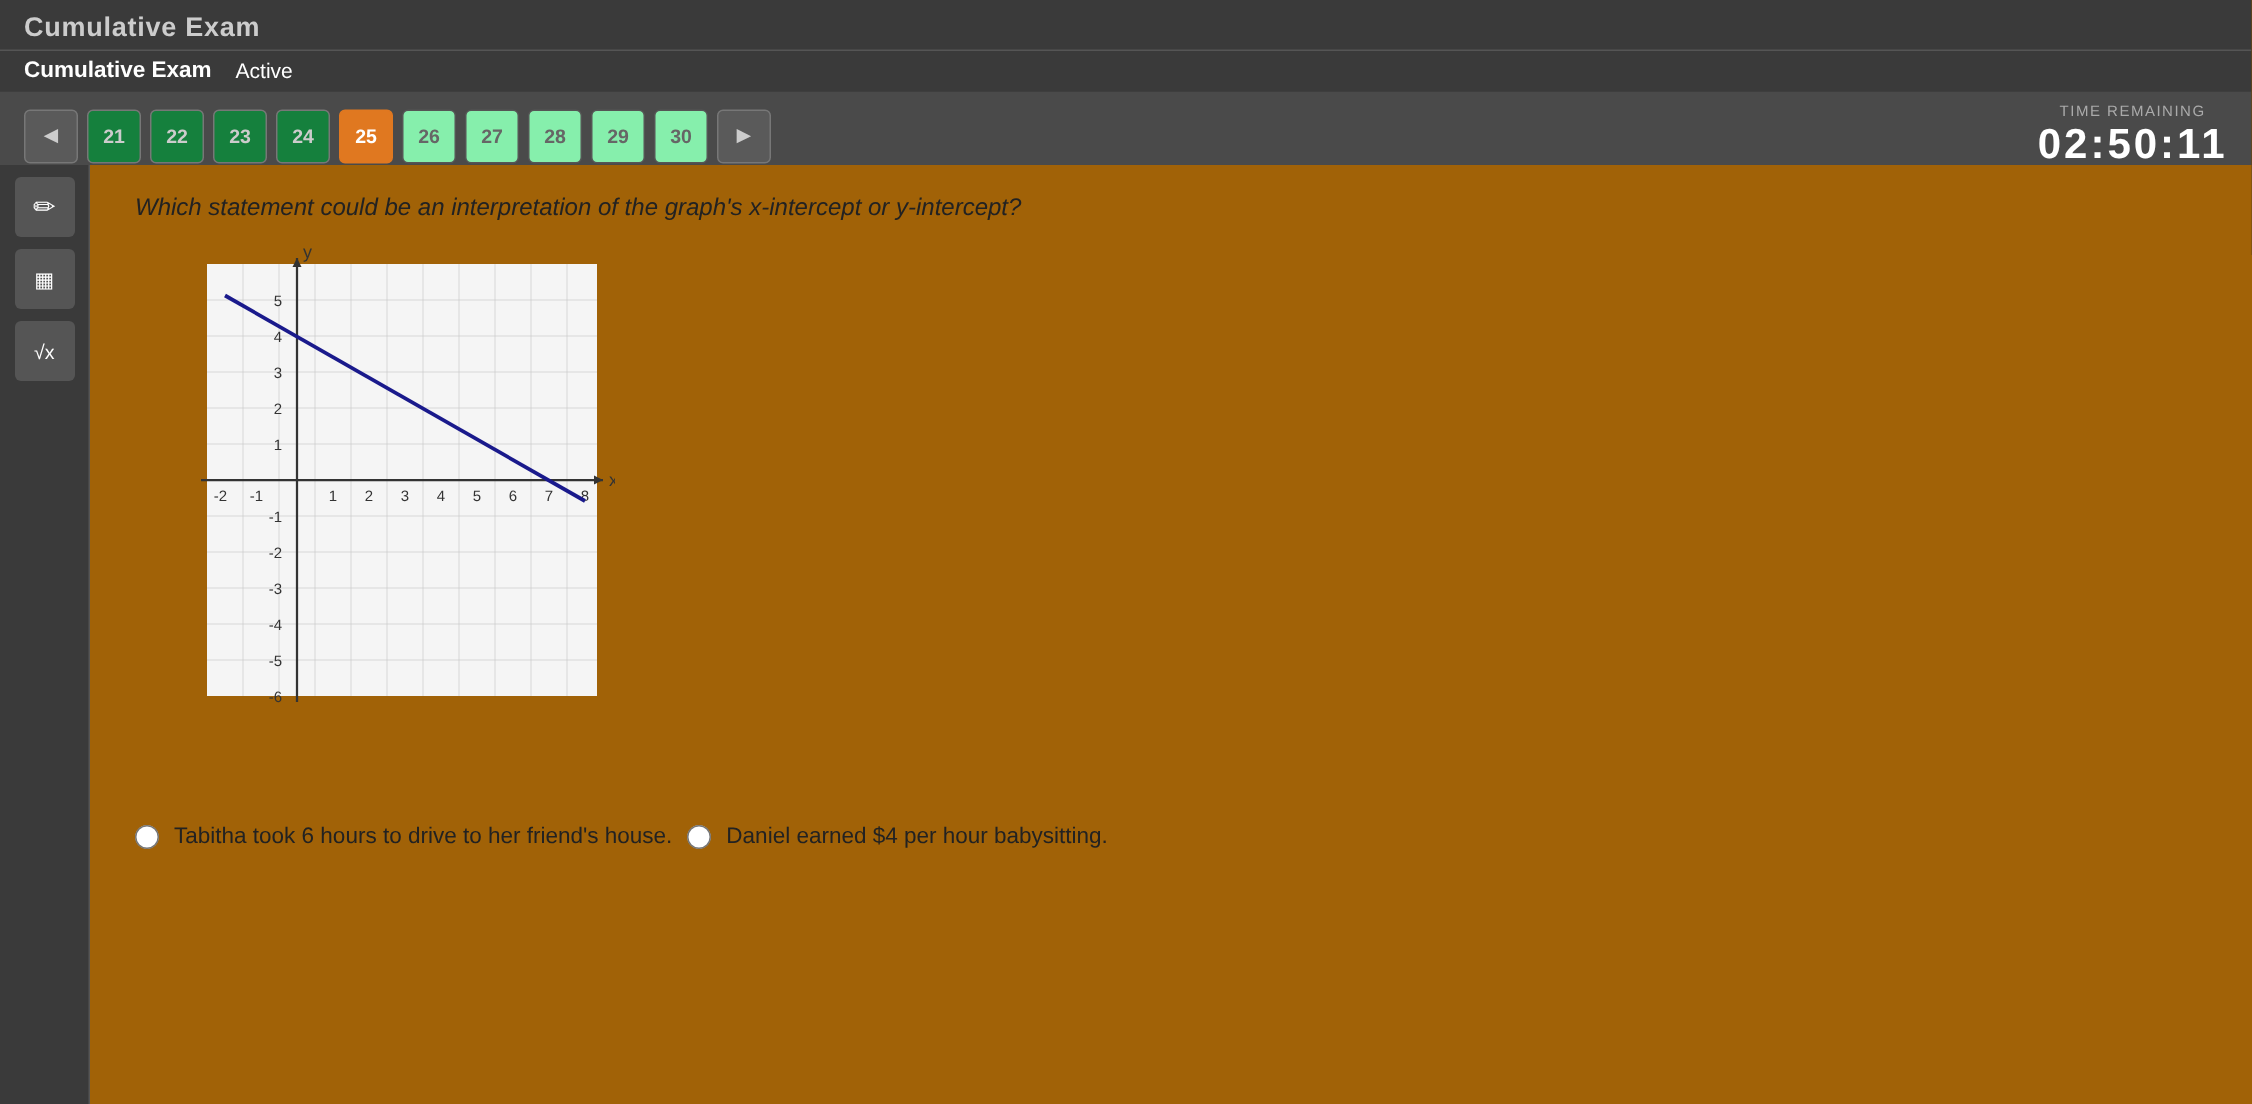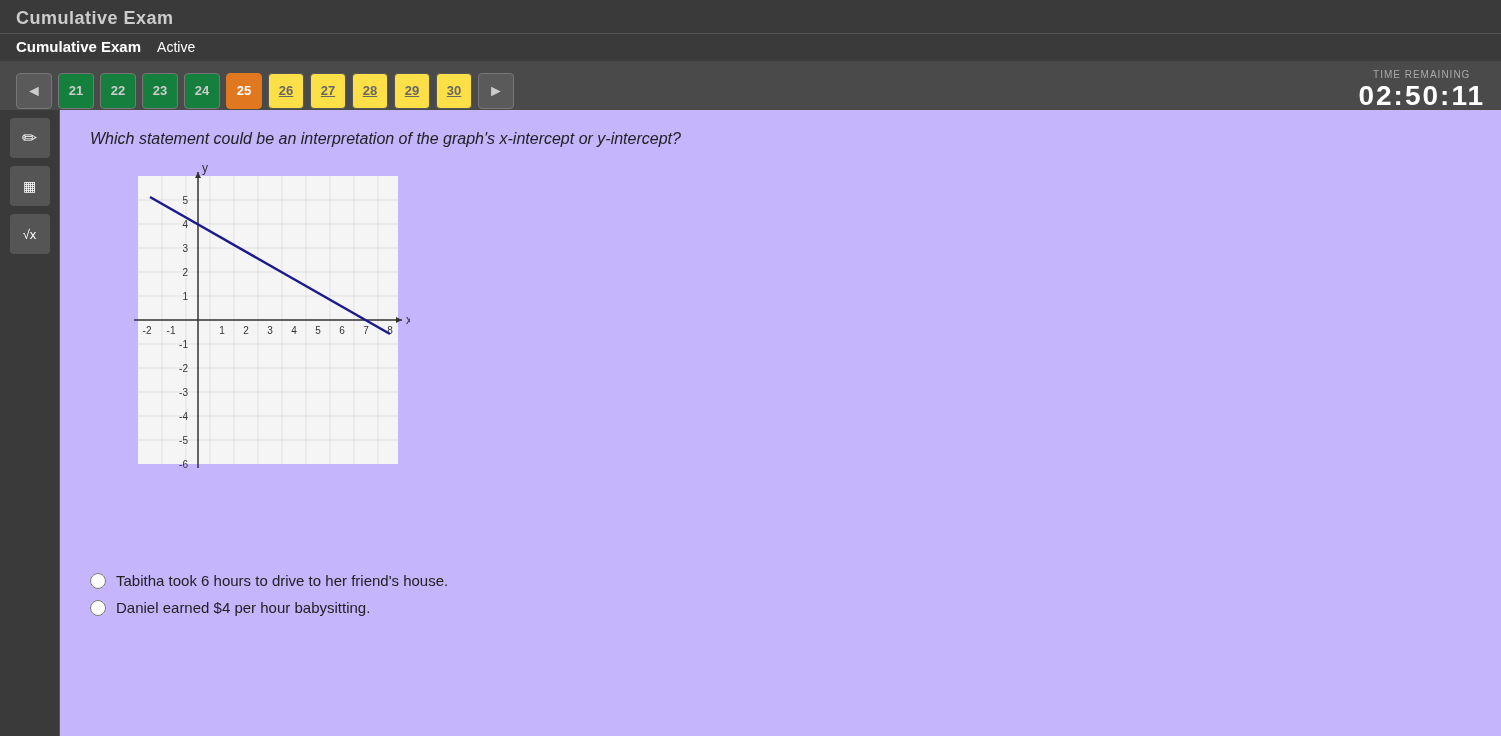--- a/index.html
+++ b/index.html
@@ -63,24 +63,23 @@
       color: #fff;
       border-color: #e07820;
       text-align: right;
     }
     .nav-btn.arrow-btn {
       background: #5a5a5a;
       color: #ccc;
       font-size: 16px;
     }
     .nav-btn.disabled {
-      background: #fde047;
+      background: #86efac;
       color: #666;
       border-color: #555;
-      text-decoration: underline;
     }
     .time-remaining {
       margin-left: auto;
       text-align: center;
     }
     .time-label {
       color: #aaa;
       font-size: 10px;
       letter-spacing: 1px;
       text-transform: uppercase;
@@ -116,42 +115,42 @@
       cursor: pointer;
       color: #fff;
       font-size: 18px;
     }
     .main-content {
       position: absolute;
       left: 60px;
       top: 110px;
       right: 0;
       bottom: 0;
-      background: #c4b5fd;
+      background: #a16207;
       padding: 20px 30px;
       overflow-y: auto;
     }
     .question-text {
       font-size: 16px;
       color: #222;
       margin-bottom: 16px;
       font-style: italic;
     }
     .graph-container {
       margin-bottom: 20px;
       display: inline-block;
     }
     .graph-svg {
       display: block;
     }
     .answer-options {
       display: flex;
-      flex-direction: column;
+      flex-direction: row;
       gap: 10px;
-      margin-top: 24px;
+      margin-top: 0;
     }
     .answer-option {
       display: flex;
       align-items: center;
       gap: 10px;
       font-size: 15px;
       color: #222;
       cursor: pointer;
     }
     .answer-option input[type="radio"] {

